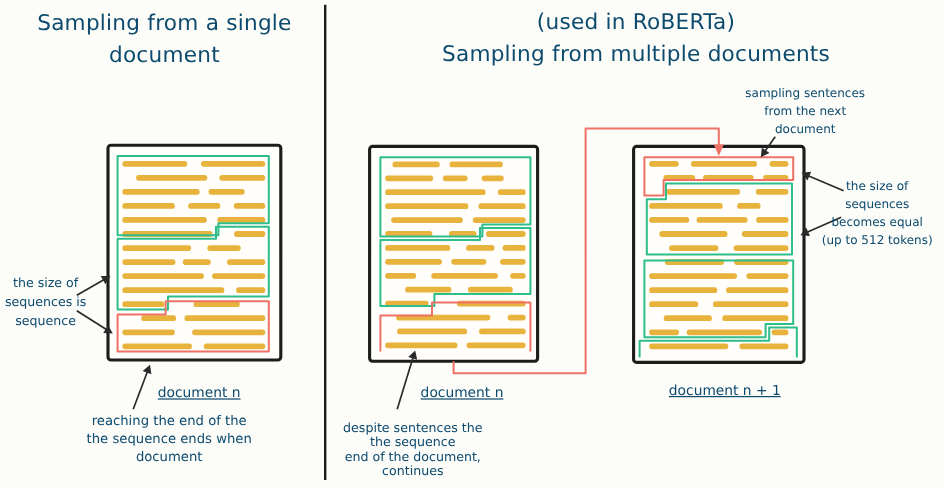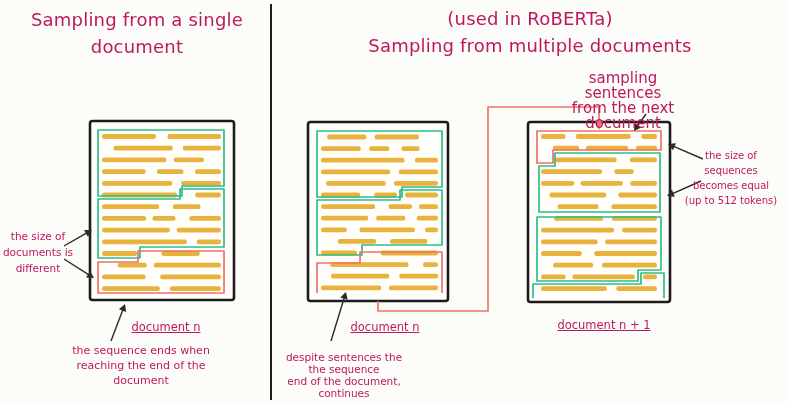--- a/index.html
+++ b/index.html
@@ -1,19 +1,19 @@
 <!DOCTYPE html>
 <html><head>
 <meta charset="utf-8">
 <style>
   html,body{margin:0;padding:0;background:#fcfcf9;}
   #stage{position:relative;width:786px;height:406px;background:#fcfcf9;overflow:hidden;
          font-family:"DejaVu Sans","Liberation Sans",sans-serif;color:#222;}
   #diagram{position:absolute;left:0;top:0;}
-  .txt{position:absolute;text-align:center;line-height:15px;font-size:11px;color:#be185d;}
+  .txt{position:absolute;text-align:center;line-height:15px;font-size:11px;color:#0c4a6e;}
   .title{font-size:18px;line-height:27px;font-weight:500;letter-spacing:.2px;}
   .divider{position:absolute;left:270px;top:4px;width:2px;height:396px;background:#1c1c1c;}
   .doclabel{font-size:11.5px;text-decoration:underline;}
 </style>
 </head>
 <body>
 
 <div id="stage">
 
   <svg id="diagram" width="786" height="406" viewBox="0 0 786 406">
@@ -155,49 +155,49 @@
 
   <div class="divider"></div>
 
   <div class="txt title" style="left:7px;top:6px;width:260px;">
     <div>Sampling from a single</div>
     <div>document</div>
   </div>
 
   <div class="txt" style="left:0px;top:228px;width:76px;font-size:10.5px;line-height:16px;">
     <div>the size of</div>
-    <div>documents is</div>
-    <div>different</div>
+    <div>sequences is</div>
+    <div>sequence</div>
   </div>
 
   <div class="txt doclabel" style="left:116px;top:320px;width:100px;">document n</div>
 
   <div class="txt" style="left:66px;top:343px;width:150px;line-height:15px;">
+    <div>reaching the end of the</div>
     <div>the sequence ends when</div>
-    <div>reaching the end of the</div>
     <div>document</div>
   </div>
 
   <div class="txt title" style="left:350px;top:5px;width:360px;">
     <div>(used in RoBERTa)</div>
     <div>Sampling from multiple documents</div>
   </div>
 
   <div class="txt" style="left:281px;top:351px;width:126px;font-size:10.5px;line-height:12px;">
     <div>despite sentences the</div>
     <div>the sequence</div>
     <div>end of the document,</div>
     <div>continues</div>
   </div>
 
   <div class="txt doclabel" style="left:335px;top:320px;width:100px;">document n</div>
 
   <div class="txt doclabel" style="left:549px;top:318px;width:110px;text-align:center;">document n + 1</div>
 
-  <div class="txt" style="left:564px;top:71px;width:118px;font-size:15px;line-height:15px;">
+  <div class="txt" style="left:612px;top:71px;width:118px;font-size:10px;line-height:15px;">
     <div>sampling sentences</div>
     <div>from the next</div>
     <div>document</div>
   </div>
 
   <div class="txt" style="left:676px;top:148px;width:110px;font-size:10px;line-height:15px;">
     <div>the size of</div>
     <div>sequences</div>
     <div>becomes equal</div>
     <div>(up to 512 tokens)</div>

